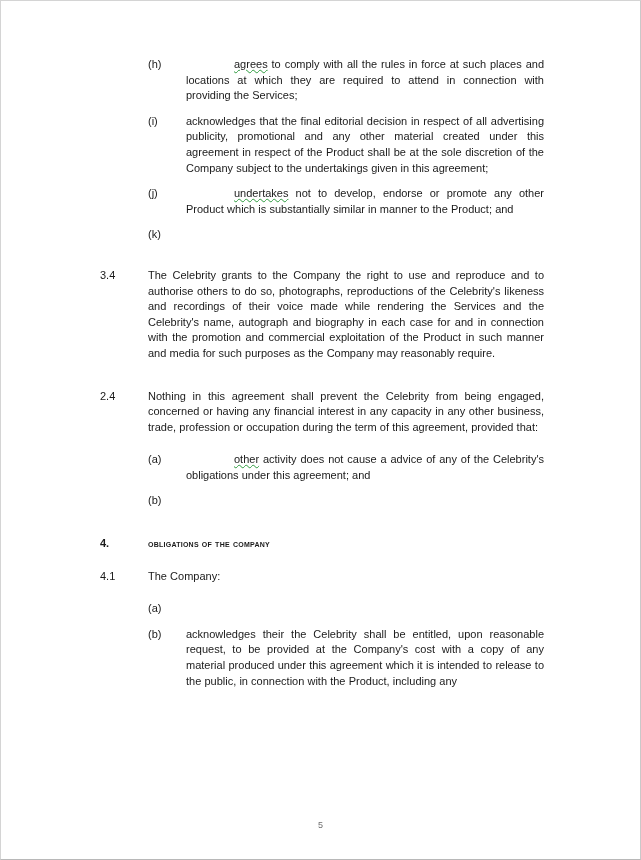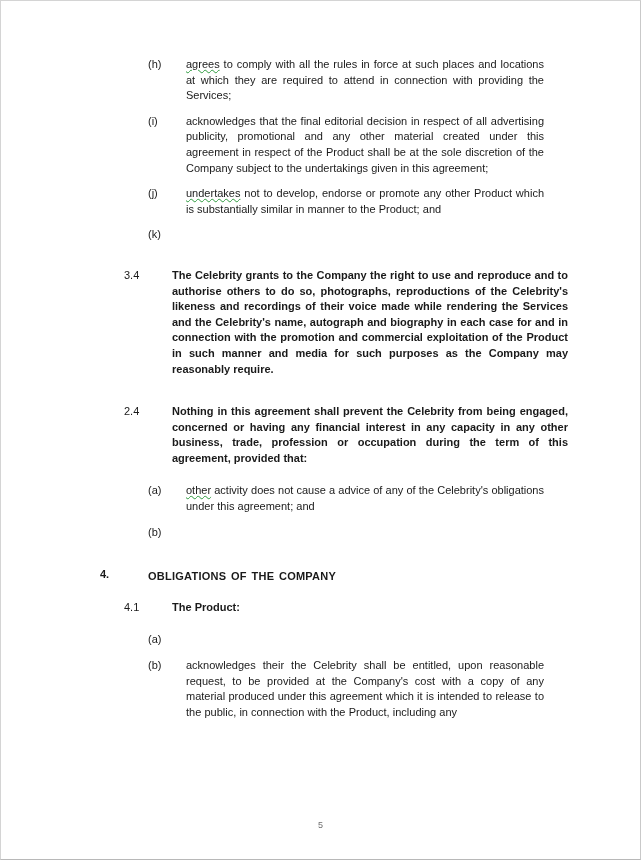--- a/index.html
+++ b/index.html
@@ -40,22 +40,22 @@
 
   .num {
     flex: 0 0 auto;
     font-size: 11px;
     line-height: 15.6px;
     color: #1a1a1a;
     white-space: nowrap;
   }
 
   
-  .lvl1 > .num { width: 48px; margin-left: 24px; }
-  .lvl1 > .body { width: 396px; font-weight: bold; }
+  .lvl1 > .num { width: 48px; }
+  .lvl1 > .body { width: 396px; }
 
   
   .lvl2 { padding-left: 48px; }
   .lvl2 > .num {
     width: 38px;
     text-align: left;
   }
   .lvl2 > .body { width: 358px; }
 
   .body {
@@ -80,34 +80,35 @@
     align-items: flex-start;
   }
   .heading .num {
     width: 48px;
     font-weight: bold;
     font-size: 11px;
     line-height: 15.6px;
   }
   .heading .htext {
     font-weight: bold;
-    font-size: 16px;
+    font-size: 10px;
     line-height: 15.6px;
     font-variant: small-caps;
     text-transform: lowercase;
     letter-spacing: 0.25px;
   }
 
   
   .sp {
     text-decoration-line: underline;
     text-decoration-style: wavy;
     text-decoration-color: #2e9b3f;
     text-decoration-thickness: 1px;
     text-underline-offset: 1px;
+    margin-left: 48px;
   }
 
   .page-number {
     position: absolute;
     left: 0;
     right: 0;
     top: 818px;
     text-align: center;
     font-size: 9px;
     line-height: 12px;
@@ -176,21 +177,21 @@
 
     <div class="heading">
       <div class="num">4.</div>
       <div class="htext">Obligations of the Company</div>
     </div>
 
     <div class="gap-md"></div>
 
     <div class="clause lvl1">
       <div class="num">4.1</div>
-      <div class="body"><span>The Product:</span></div>
+      <div class="body"><span>The Company:</span></div>
     </div>
 
     <div class="gap-md"></div>
 
     <div class="clause lvl2">
       <div class="num">(a)</div>
     </div>
 
     <div class="gap-sm"></div>
 

